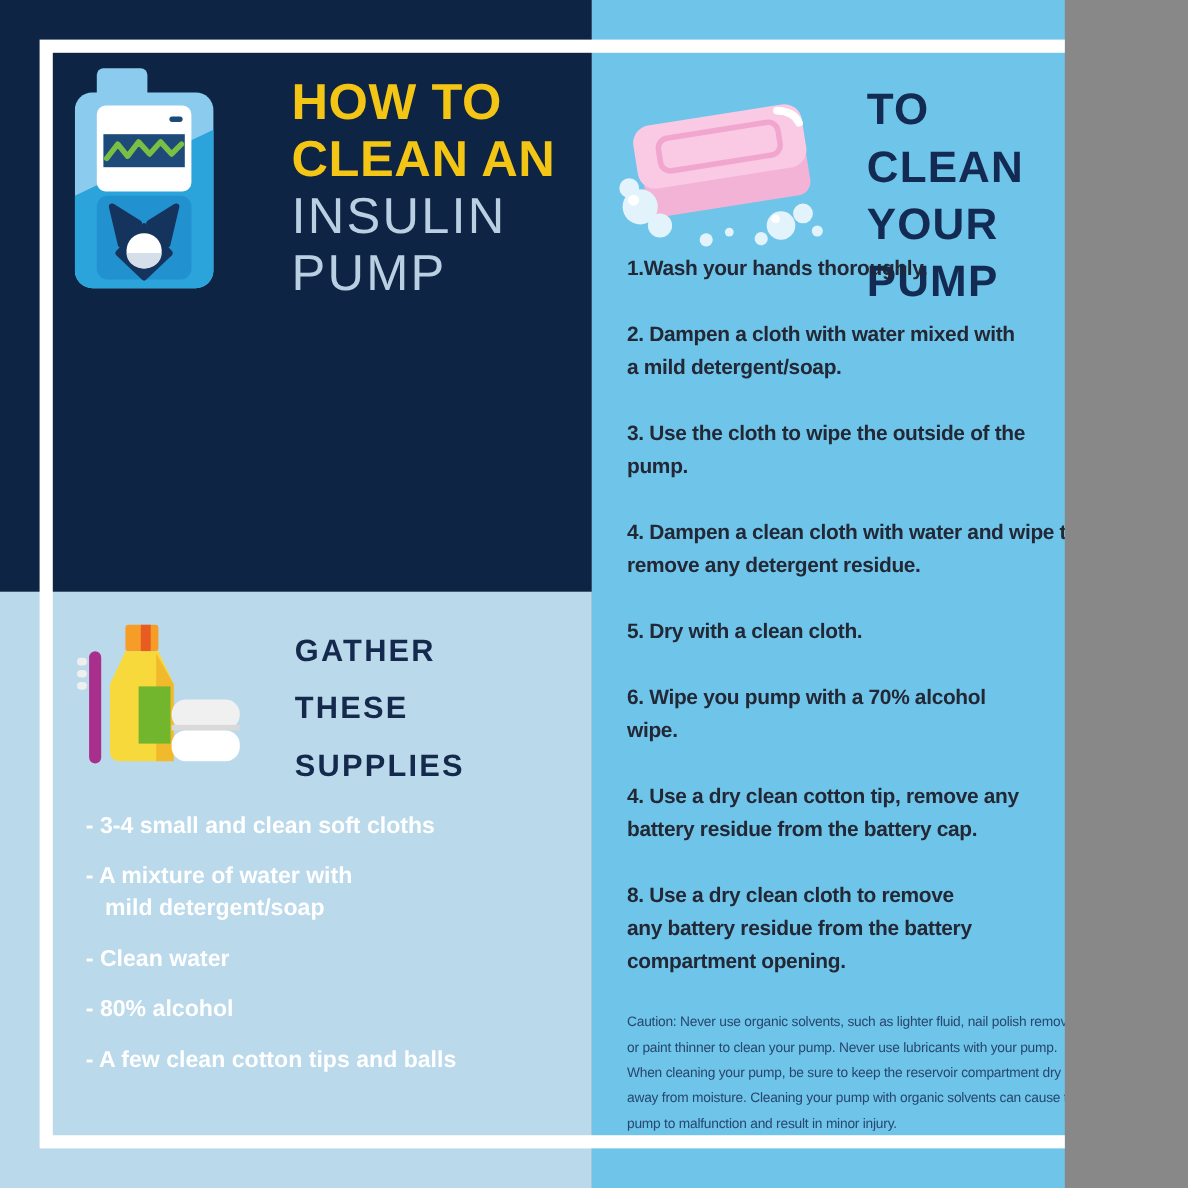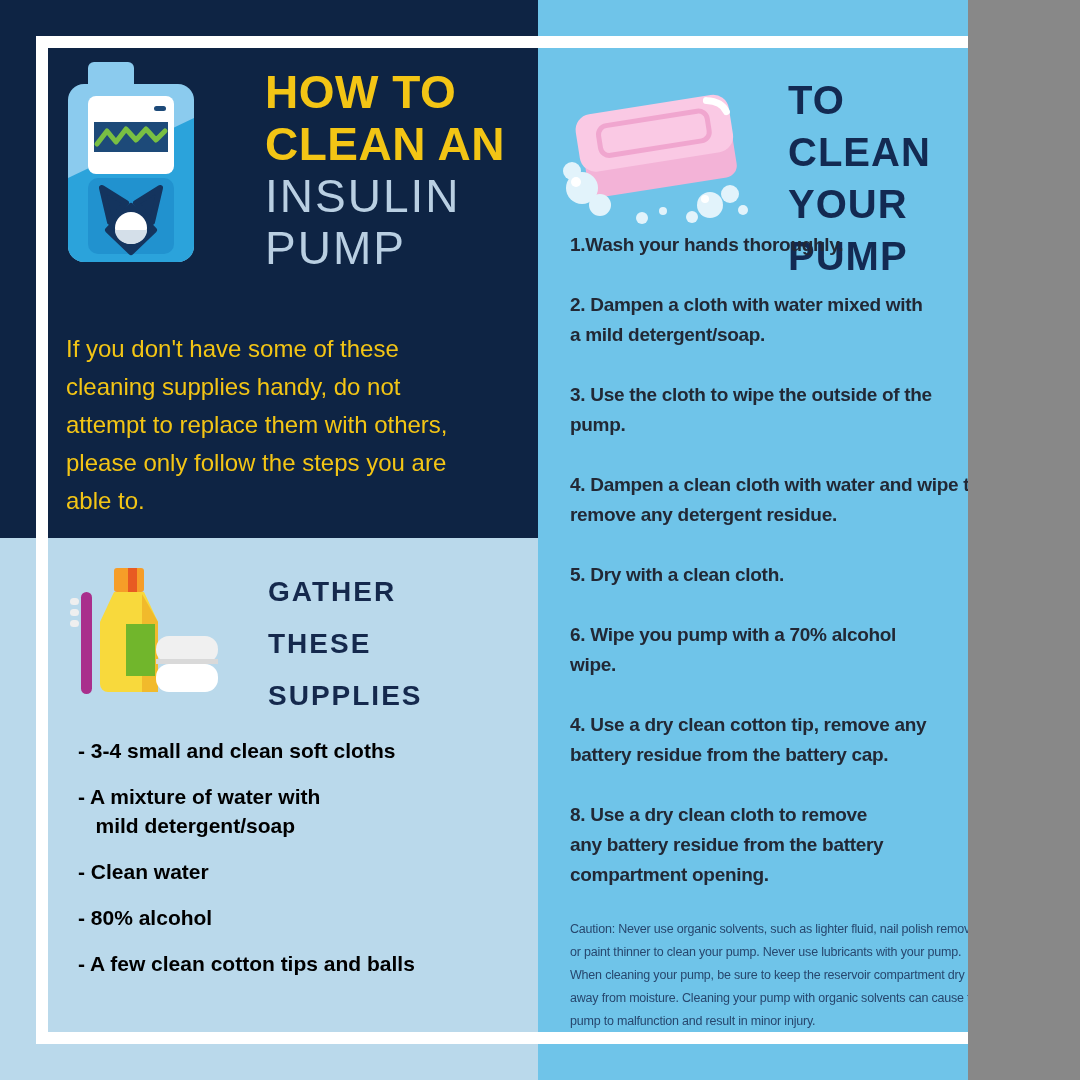--- a/index.html
+++ b/index.html
@@ -26,21 +26,21 @@
     left:66px;top:330px;width:440px;font-size:24px;line-height:38px;
     color:#f3c515;white-space:pre-line;
   }
   
   .gather-heading{
     left:268px;top:566px;font-size:28px;font-weight:bold;color:#15294d;
     line-height:52px;letter-spacing:2px;white-space:pre-line;
   }
   .supplies-list{left:78px;top:736px;}
   .supply-item{
-    font-size:21px;font-weight:bold;color:#000000;line-height:29px;
+    font-size:21px;font-weight:bold;color:#ffffff;line-height:29px;
     margin-bottom:17px;white-space:pre;
   }
   
   .clean-heading{
     left:788px;top:74px;font-size:40px;font-weight:bold;color:#132a52;
     line-height:52px;letter-spacing:1px;white-space:pre-line;
   }
   .steps{left:570px;top:230px;width:470px;}
   .step{
     font-size:19px;font-weight:bold;color:#222835;line-height:30px;
@@ -78,25 +78,20 @@
     <path d="M47,170 a16,14 0 0 0 32,0 Z" fill="#d4dfe9"></path>
   </svg>
 
   <div class="layer title-block">
     <div class="title-accent">HOW TO</div>
     <div class="title-accent">CLEAN AN</div>
     <div class="title-rest">INSULIN</div>
     <div class="title-rest">PUMP</div>
   </div>
 
-  <div class="layer note">If you don't have some of these
-cleaning supplies handy, do not
-attempt to replace them with others,
-please only follow the steps you are
-able to.</div>
 
   <svg class="icon" style="left:70px;top:562px;" width="150" height="140" viewBox="0 0 150 140">
     <rect x="0" y="36" width="9" height="7" rx="3.5" fill="#efefef"></rect>
     <rect x="0" y="47" width="9" height="7" rx="3.5" fill="#efefef"></rect>
     <rect x="0" y="58" width="9" height="7" rx="3.5" fill="#efefef"></rect>
     <rect x="11" y="30" width="11" height="102" rx="5.5" fill="#a92f8c"></rect>
     <rect x="44" y="6" width="30" height="24" rx="3" fill="#f69d28"></rect>
     <rect x="58" y="6" width="9" height="24" fill="#e85b22"></rect>
     <path d="M30,60 L44,30 H74 L88,60 V122 a8,8 0 0 1 -8,8 H38 a8,8 0 0 1 -8,-8 Z" fill="#f8d93c"></path>
     <path d="M72,32 L88,60 L88,130 L72,130 Z" fill="#f1ba2c"></path>

